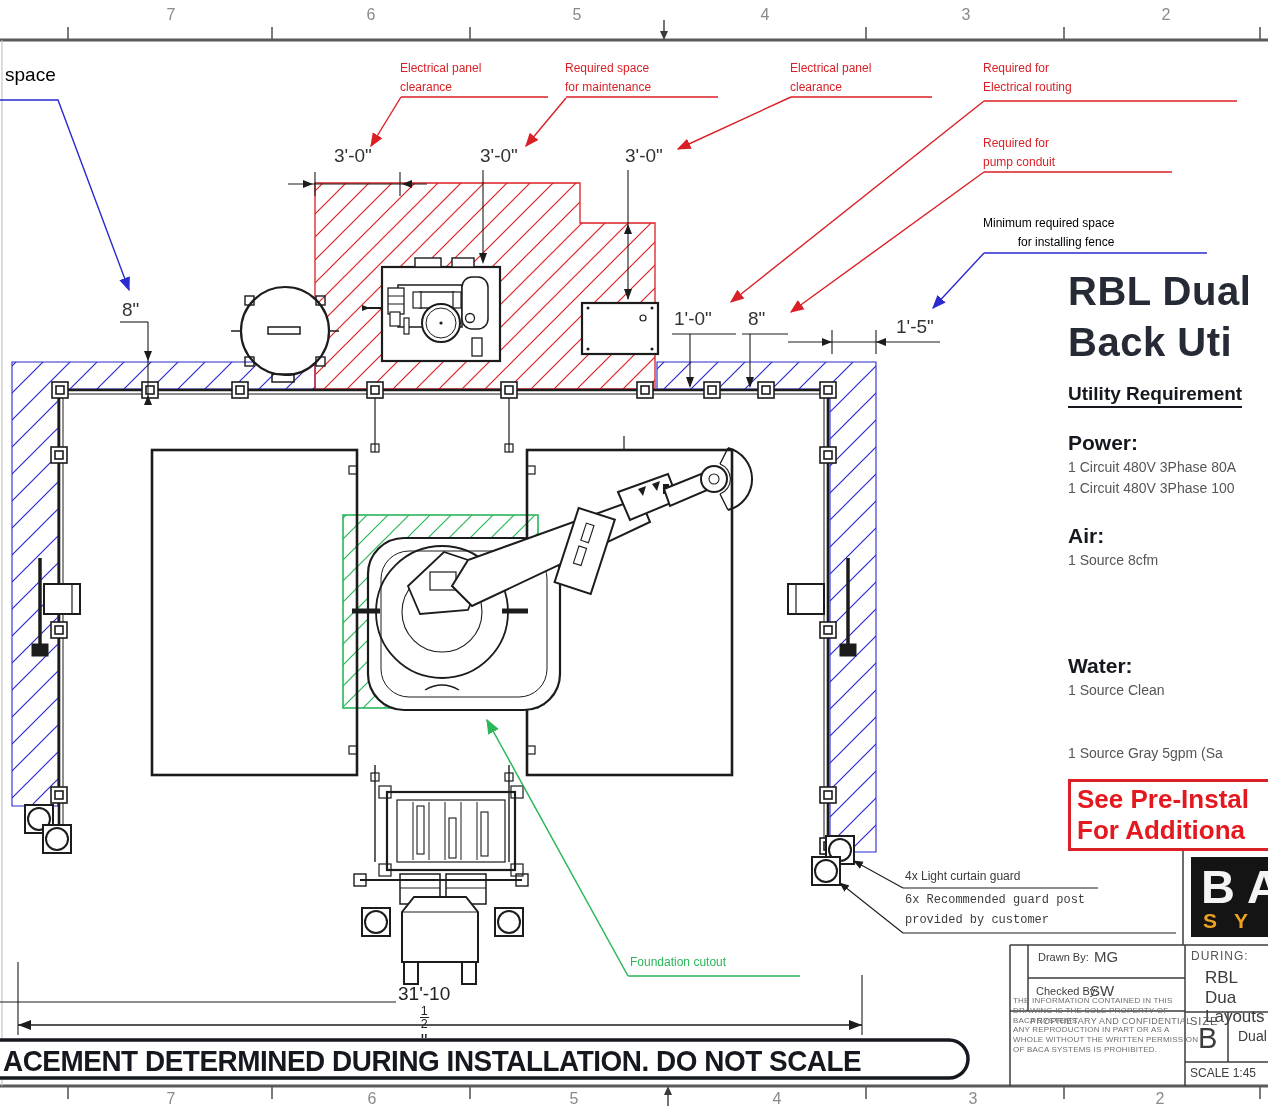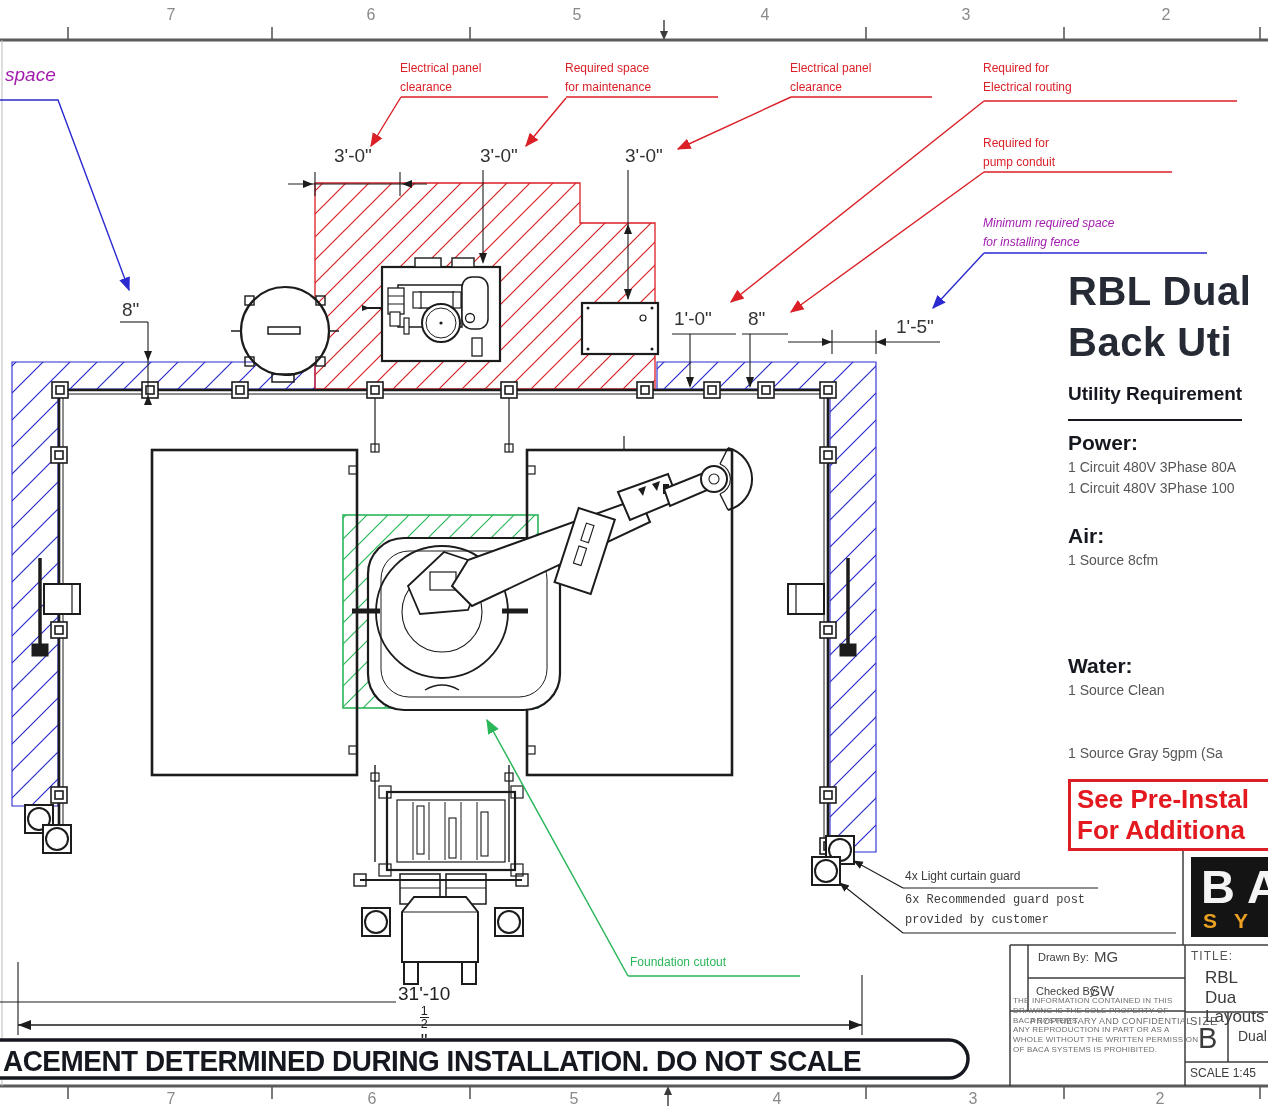--- a/index.html
+++ b/index.html
@@ -3,25 +3,25 @@
 <meta charset="utf-8">
 <style>
   html,body{margin:0;padding:0;background:#fff;}
   .sheet{position:relative;width:1268px;height:1110px;background:#fff;overflow:hidden;
          font-family:"Liberation Sans", sans-serif;}
   .sheet svg{position:absolute;left:0;top:0;}
   .txt{position:absolute;white-space:pre-line;}
   .rulnum{position:absolute;width:26px;text-align:center;font-size:16px;color:#8a8a8a;}
   .callout{font-size:12px;line-height:18.5px;}
   .red{color:#da1f26;}
-  .blue{color:#a21caf;font-style:italic;}
+  .blue{color:#000000;}
   .green{color:#2ab659;}
   .dim{font-size:19px;color:#333;white-space:nowrap;}
   .h-title{font-size:40px;line-height:51px;font-weight:bold;color:#252a35;white-space:pre-line;letter-spacing:.5px;}
-  .h-sub{font-size:19px;font-weight:bold;color:#16181f;border-bottom:2.5px solid #16181f;padding-bottom:14px;white-space:nowrap;}
+  .h-sub{font-size:19px;font-weight:bold;color:#16181f;border-bottom:2.5px solid #16181f;padding-bottom:1px;white-space:nowrap;}
   .h-sec{font-size:21px;font-weight:bold;color:#16181f;}
   .body-ln{font-size:14px;line-height:21px;color:#565656;white-space:pre-line;}
   .notice{position:absolute;border:3px solid #da1f26;padding:2px 6px;}
   .notice div{font-size:26px;line-height:31px;font-weight:bold;color:#e3191f;white-space:nowrap;}
   .banner-txt{position:absolute;font-size:30px;font-weight:bold;color:#16181f;white-space:nowrap;
               transform:scaleX(.93);transform-origin:left center;letter-spacing:-.5px;}
   .tb{color:#3c3c3c;}
   .tb-sm{font-size:11px;}
   .tb-val{font-size:15px;color:#444;}
   .tb-tiny{font-size:8px;line-height:9.8px;color:#6e6e6e;white-space:pre-line;letter-spacing:.2px;}
@@ -402,21 +402,21 @@
   <div class="txt callout red" style="left:400px;top:59px;">Electrical panel
 clearance</div>
   <div class="txt callout red" style="left:565px;top:59px;">Required space
 for maintenance</div>
   <div class="txt callout red" style="left:790px;top:59px;">Electrical panel
 clearance</div>
   <div class="txt callout red" style="left:983px;top:59px;">Required for
 Electrical routing</div>
   <div class="txt callout red" style="left:983px;top:134px;">Required for
 pump conduit</div>
-  <div class="txt callout blue" style="left:983px;top:214px;">Minimum required space
+  <div class="txt callout blue" style="left:983px;top:214px;text-align:right;">Minimum required space
 for installing fence</div>
   <div class="txt callout" style="left:905px;top:867px;color:#3c3c3c;">4x Light curtain guard</div>
   <div class="txt callout" style="left:905px;top:890px;color:#3c3c3c;line-height:20px;font-family:Liberation Mono, monospace;">6x Recommended guard post
 provided by customer</div>
   <div class="txt callout green" style="left:630px;top:953px;">Foundation cutout</div>
 
   <div class="txt dim" style="left:334px;top:145px;">3'-0"</div>
   <div class="txt dim" style="left:480px;top:145px;">3'-0"</div>
   <div class="txt dim" style="left:625px;top:145px;">3'-0"</div>
   <div class="txt dim" style="left:122px;top:299px;">8"</div>
@@ -461,21 +461,21 @@
   <div class="txt tb-val" style="left:1094px;top:948px;">MG</div>
   <div class="txt tb tb-sm" style="left:1036px;top:985px;">Checked By:</div>
   <div class="txt tb-val" style="left:1090px;top:982px;">SW</div>
   <div class="txt" style="left:1030px;top:1016px;font-size:9px;color:#6e6e6e;letter-spacing:.3px;">PROPRIETARY AND CONFIDENTIAL</div>
   <div class="txt tb-tiny" style="left:1013px;top:996px;">THE INFORMATION CONTAINED IN THIS
 DRAWING IS THE SOLE PROPERTY OF
 BACA SYSTEMS.
 ANY REPRODUCTION IN PART OR AS A
 WHOLE WITHOUT THE WRITTEN PERMISSION
 OF BACA SYSTEMS IS PROHIBITED.</div>
-  <div class="txt" style="left:1191px;top:949px;font-size:12px;color:#555;letter-spacing:1px;">TITLE:</div>
+  <div class="txt" style="left:1191px;top:949px;font-size:12px;color:#555;letter-spacing:1px;">DURING:</div>
   <div class="txt" style="left:1205px;top:968px;font-size:17px;line-height:19.5px;color:#3c3c3c;">RBL Dua
 Layouts</div>
   <div class="txt" style="left:1190px;top:1015px;font-size:11px;color:#555;letter-spacing:1px;">SIZE</div>
   <div class="txt" style="left:1198px;top:1022px;font-size:29px;color:#3c3c3c;">B</div>
   <div class="txt" style="left:1238px;top:1028px;font-size:14px;color:#3c3c3c;">Dual</div>
   <div class="txt" style="left:1190px;top:1066px;font-size:12px;color:#3c3c3c;">SCALE 1:45</div>
 
   <div class="banner-txt" style="left:3px;top:1044px;">ACEMENT DETERMINED DURING INSTALLATION. DO NOT SCALE</div>
 
 </div>

